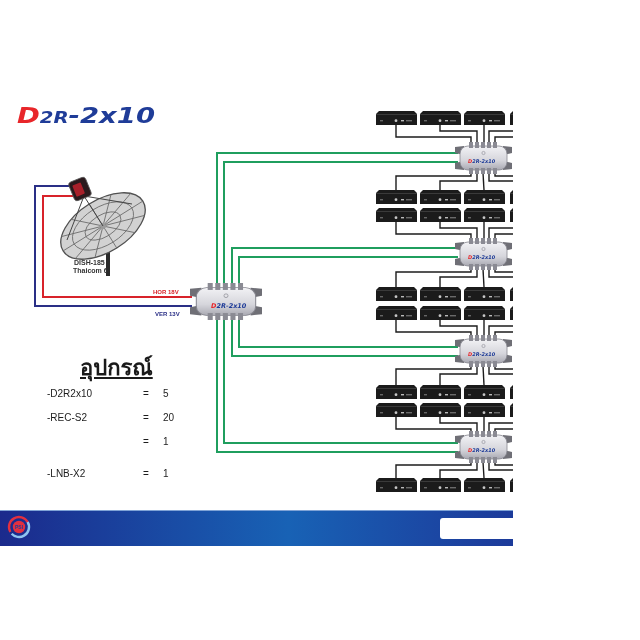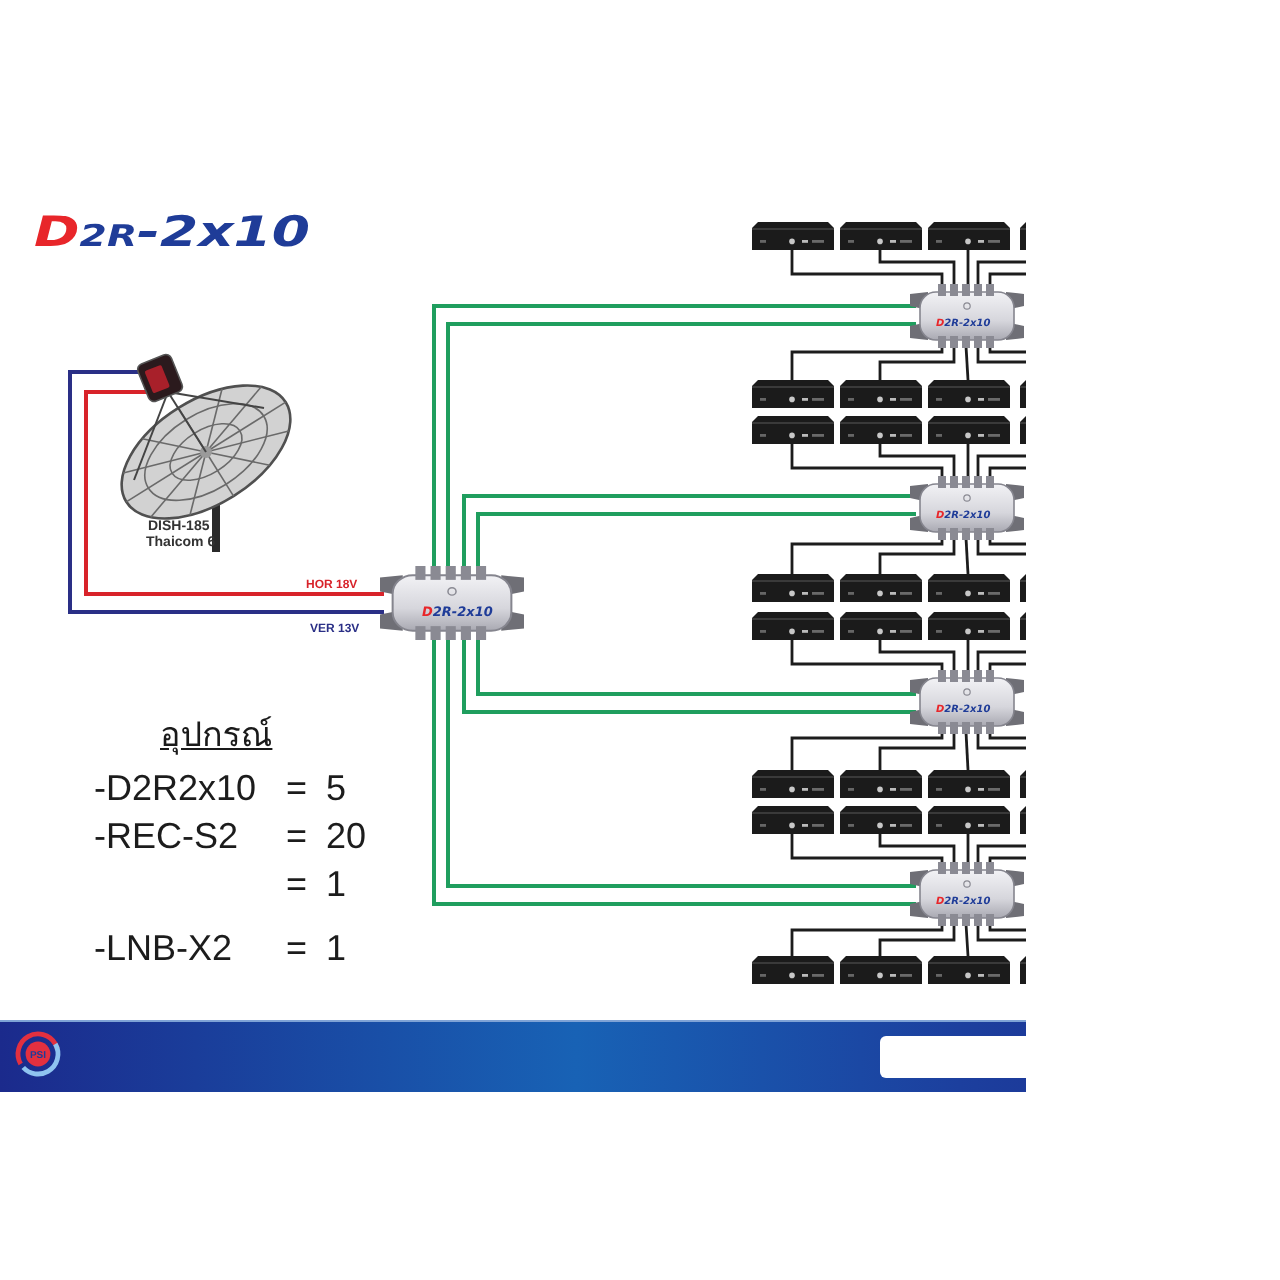--- a/index.html
+++ b/index.html
@@ -1,21 +1,21 @@
 <!DOCTYPE html>
 <html><head>
 <meta charset="utf-8">
 <style>
   html, body { margin:0; padding:0; background:#ffffff; }
   #canvas { position:relative; width:513px; height:640px; background:#ffffff; overflow:hidden;
             font-family:"Liberation Sans", sans-serif; }
   #diagram { position:absolute; left:0; top:0; width:640px; height:640px; }
-  .equip-title { position:absolute; left:80px; top:357px; font-size:17px; line-height:22px;
-                 color:#1a1a1a; text-decoration:underline; font-family:"DejaVu Sans", sans-serif; }
-  .equip-row { position:absolute; left:47px; height:20px; width:160px; font-size:18px; line-height:20px; color:#1c1c1c; }
+  .equip-title { position:absolute; left:80px; top:357px; font-size:22px; line-height:22px;
+                 color:#1a1a1a; text-decoration:underline; font-family:"DejaVu Sans", sans-serif;font-weight:bold; }
+  .equip-row { position:absolute; left:47px; height:20px; width:160px; font-size:10px; line-height:20px; color:#1c1c1c; }
   .equip-row span { position:absolute; top:0; white-space:nowrap; }
   .equip-row .nm { left:0; }
   .equip-row .eq { left:96px; }
   .equip-row .qty { left:116px; }
 </style>
 </head>
 <body>
 
 <div id="canvas">
 

